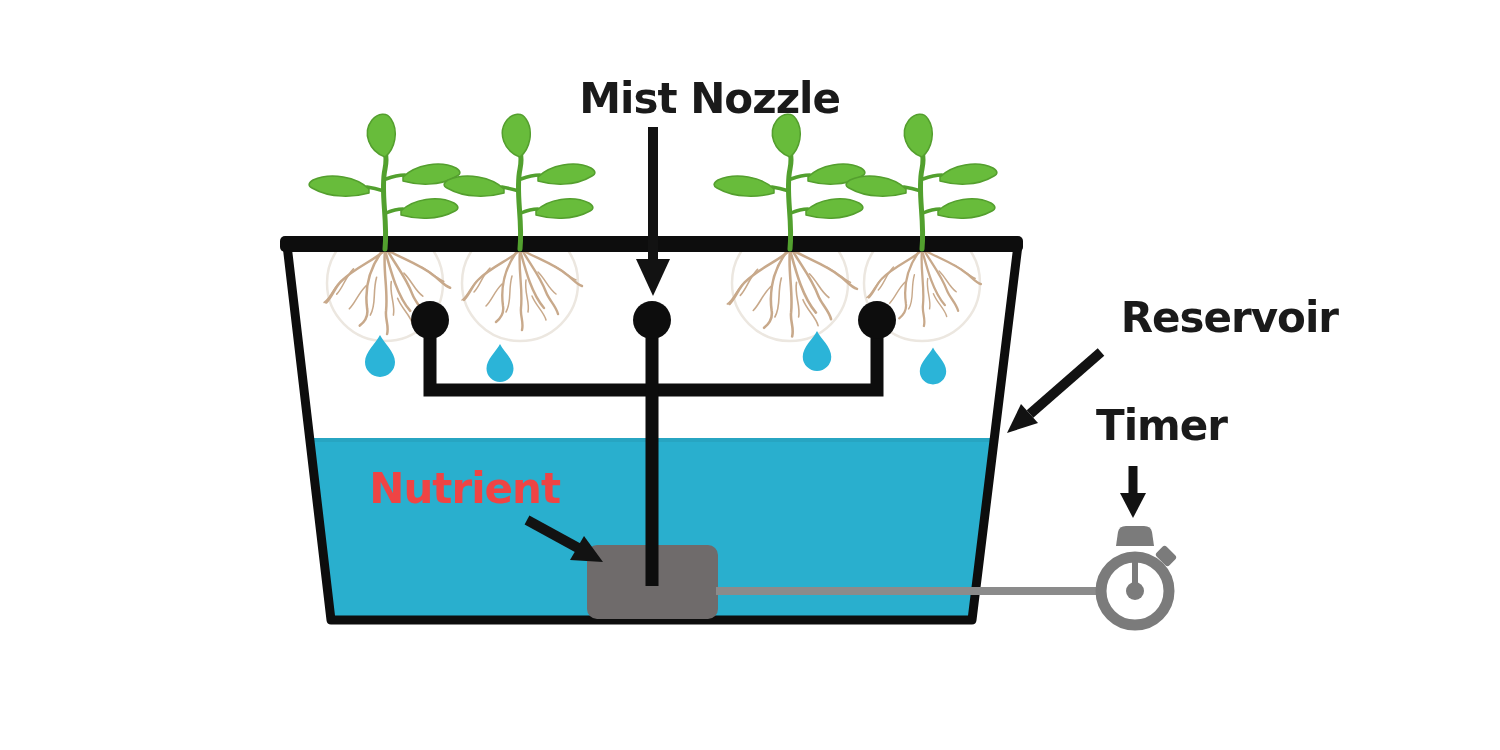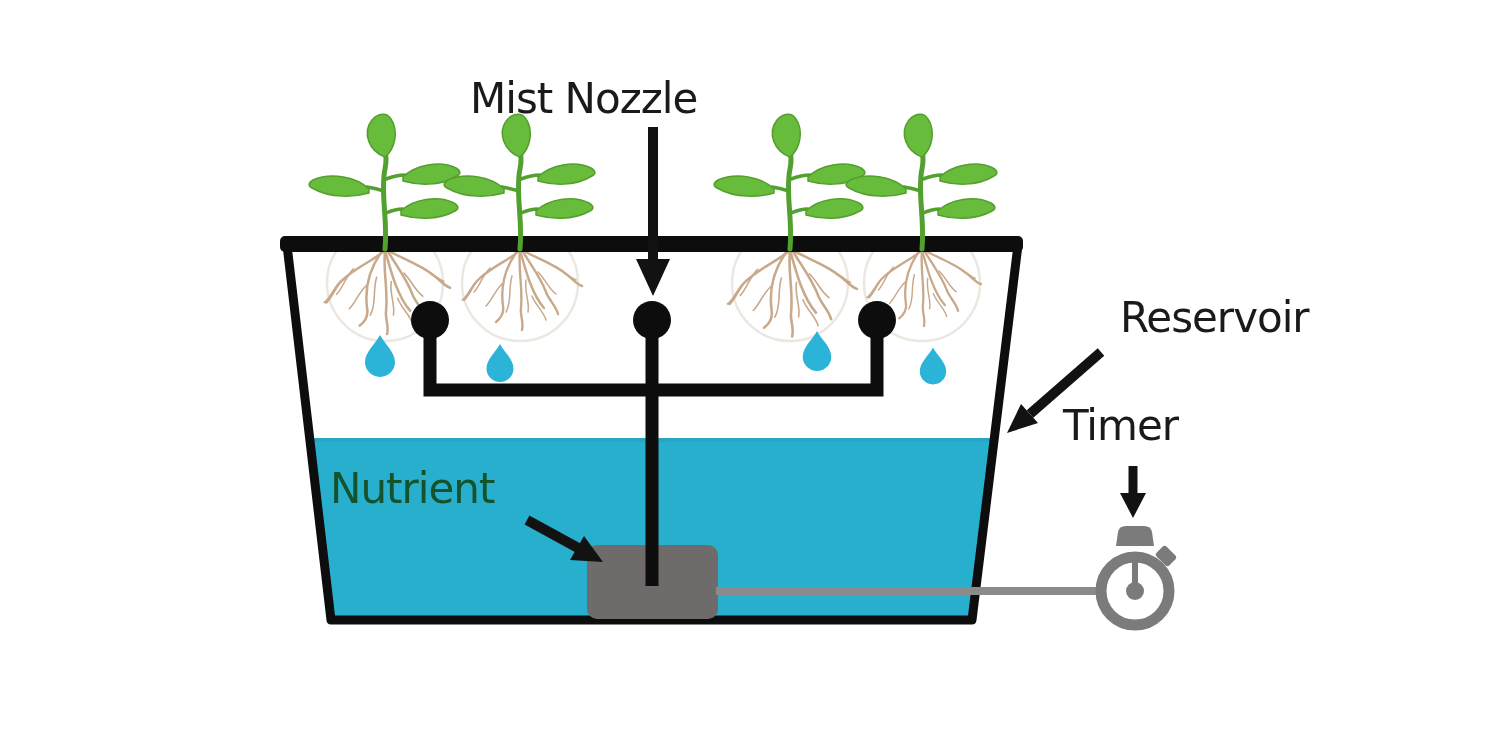--- a/index.html
+++ b/index.html
@@ -1,23 +1,23 @@
 <!DOCTYPE html>
 <html><head>
 <meta charset="utf-8">
 <style>
   html,body{margin:0;padding:0;background:#fff;}
   .stage{position:relative;width:1500px;height:750px;background:#ffffff;overflow:hidden;
          font-family:"DejaVu Sans","Liberation Sans",sans-serif;}
   .stage svg{position:absolute;left:0;top:0;}
-  .lbl{position:absolute;font-size:42px;font-weight:normal;letter-spacing:-1px;
-       color:#1a1a1a;text-align:left;line-height:46px;white-space:nowrap;}
+  .lbl{position:absolute;font-size:42px;font-weight:bold;letter-spacing:-1px;
+       color:#1a1a1a;text-align:right;line-height:46px;white-space:nowrap;}
   .lbl-mist{left:470px;top:76px;width:370px;}
-  .lbl-pump{left:330px;top:461px;width:230px;line-height:56px;color:#14532d;}
-  .lbl-reservoir{left:1120px;top:295px;width:250px;}
+  .lbl-pump{left:330px;top:461px;width:230px;line-height:56px;color:#ef4444;}
+  .lbl-reservoir{left:1088px;top:295px;width:250px;}
   .lbl-timer{left:1063px;top:403px;width:164px;}
 </style>
 </head>
 <body>
 
 <div class="stage">
 
 <svg width="1500" height="750" viewBox="0 0 1500 750">
   <defs>
     <clipPath id="tubClip">

